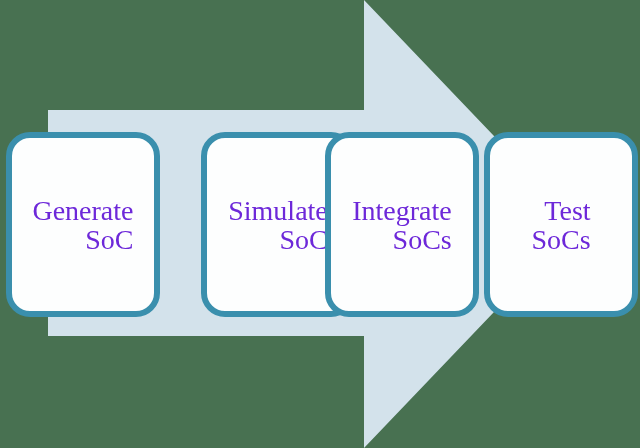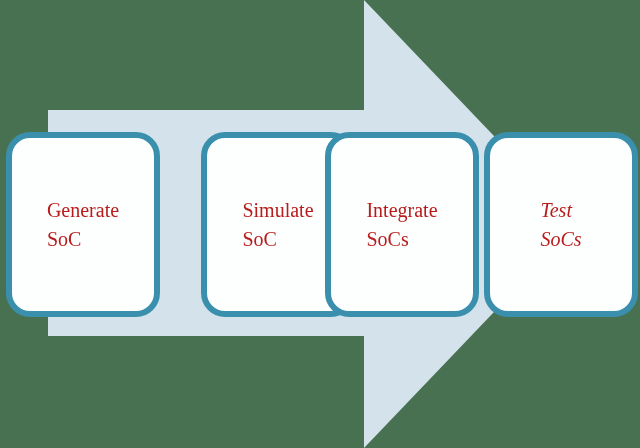--- a/index.html
+++ b/index.html
@@ -33,27 +33,27 @@
     border: 6px solid #3a8fad;
     border-radius: 24px;
     z-index: 1;
     display: flex;
     align-items: center;
     justify-content: center;
   }
   .step-box.pos-1 { left: 6px; }
   .step-box.pos-2 { left: 165px; margin-left: 36px; }
   .step-box.pos-3 { left: 325px; }
-  .step-box.pos-4 { left: 484px; font-style: italic; }
+  .step-box.pos-4 { left: 484px; }
   .step-label {
     white-space: pre-line;
-    text-align: left;
-    font-size: 20px;
+    text-align: right;
+    font-size: 28px;
     line-height: 29px;
-    color: #b91c1c;
+    color: #6d28d9;
   }
 </style>
 </head>
 <body>
 
 <div class="stage">
 
   <svg class="arrow-svg" viewBox="0 0 640 448" xmlns="http://www.w3.org/2000/svg" aria-hidden="true">
     <polygon points="48,110 364,110 364,0 578,224 364,448 364,336 48,336" fill="#d3e2eb"></polygon>
   </svg>

